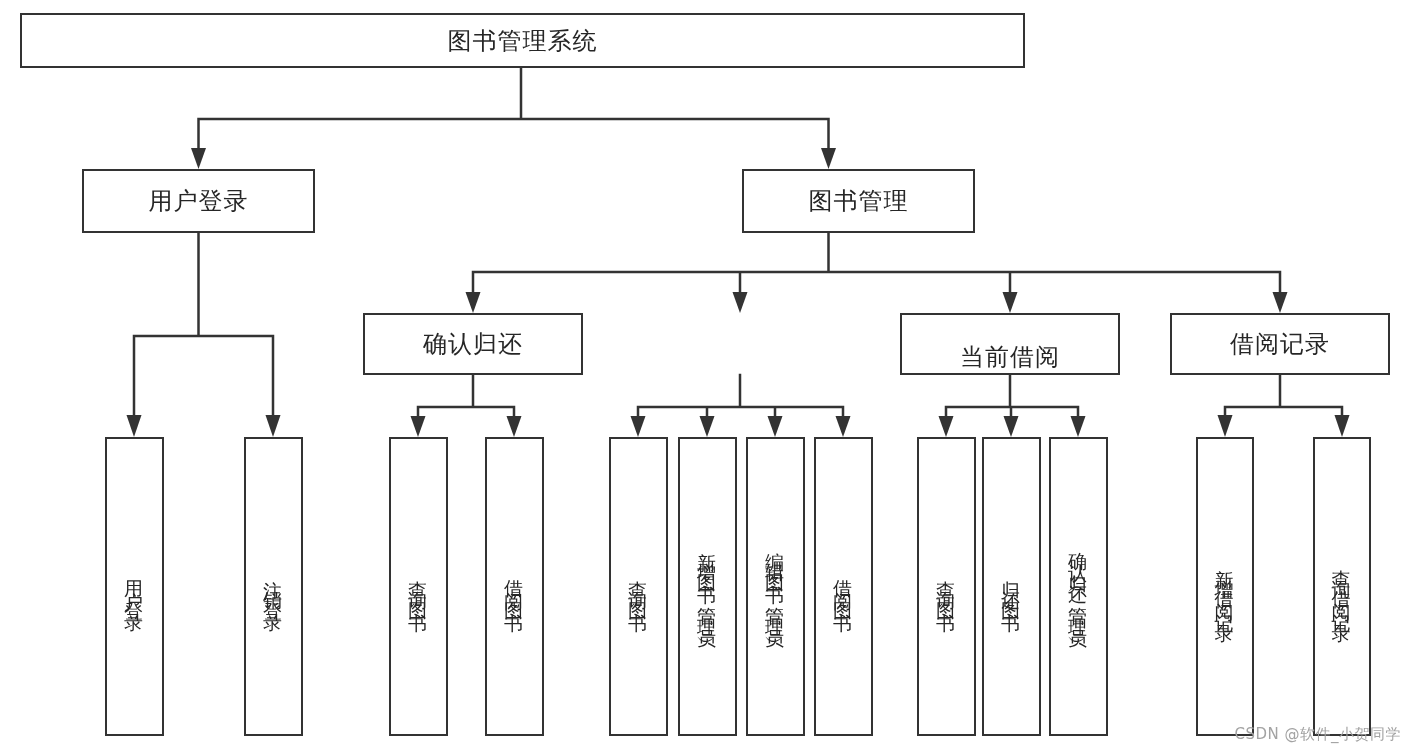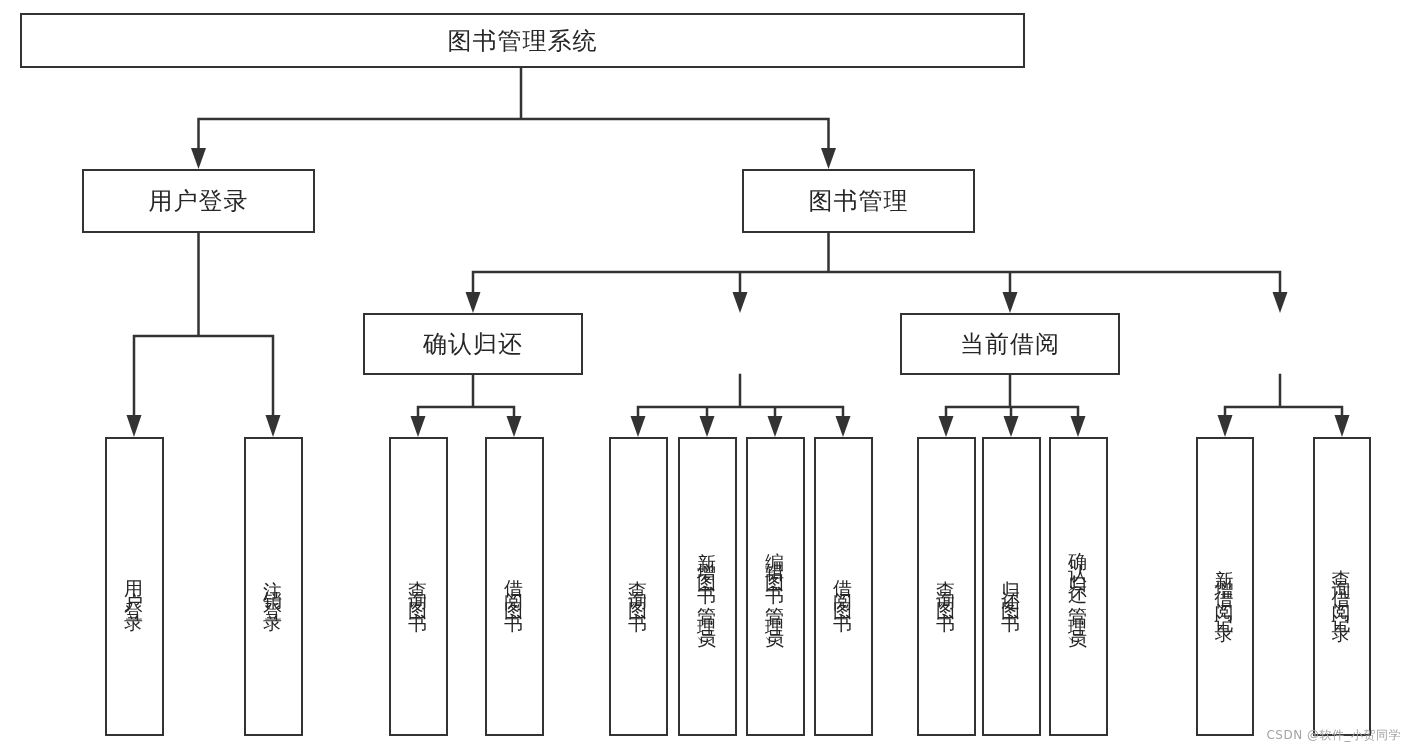--- a/index.html
+++ b/index.html
@@ -41,21 +41,21 @@
   }
   
   .root  { left: 20px;  top: 13px;  width: 1005px; height: 55px; }
   .lvl1  { top: 169px; height: 64px; width: 233px; }
   .lvl2  { top: 313px; height: 62px; width: 220px; }
   .leaf  { top: 437px; height: 299px; width: 59px; }
   .watermark {
     position: absolute;
     right: 4px;
     bottom: 3px;
-    font-size: 12px;
+    font-size: 15px;
     letter-spacing: 0.5px;
     color: #a3a3a3;
     z-index: 5;
     white-space: nowrap;
   }
 </style>
 </head>
 <body>
 
 <div id="canvas">
@@ -114,22 +114,25 @@
   <div class="box lvl1" style="left:82px;">
     <span class="h-label">用户登录</span>
   </div>
   <div class="box lvl1" style="left:712px;margin-left:30px;">
     <span class="h-label">图书管理</span>
   </div>
 
   <div class="box lvl2" style="left:363px;">
     <span class="h-label">确认归还</span>
   </div>
-  <div class="box lvl2" style="left:900px;">
+  <div class="box lvl2" style="left:900px;align-items:flex-end;">
     <span class="h-label">当前借阅</span>
+  </div>
+  <div class="box lvl2" style="left:1170px;">
+    <span class="h-label">借阅记录</span>
   </div>
 
   <div class="box leaf" style="left:104.5px;">
     <span class="v-label">用户登录</span>
   </div>
   <div class="box leaf" style="left:243.5px;">
     <span class="v-label">注销登录</span>
   </div>
 
   <div class="box leaf" style="left:388.5px;">

